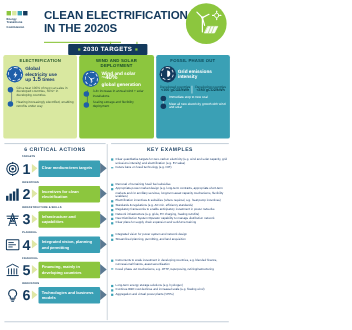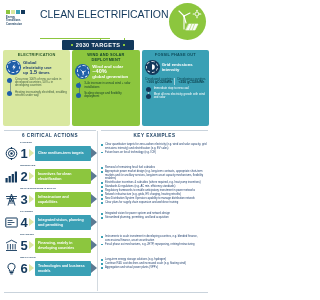--- a/index.html
+++ b/index.html
@@ -11,21 +11,21 @@
     -webkit-font-smoothing:antialiased;
   }
   .page{position:relative;width:212px;height:300px;box-sizing:border-box;padding:0;}
 
   
   .header{position:relative;height:44px;padding:5px 6px 0 5px;box-sizing:border-box;}
   .logo{position:absolute;left:6px;top:10px;width:26px;}
   .logo-bars{display:flex;gap:1px;margin-bottom:2px;}
   .logo-bars i{display:block;width:4px;height:4px;}
   .logo-txt{font-size:2.6px;line-height:3.4px;color:#13395c;font-weight:bold;letter-spacing:.02em;}
-  .title{position:absolute;left:40px;top:9px;font-size:10.5px;line-height:11.5px;font-weight:normal;color:#13395c;letter-spacing:-.1px;}
+  .title{position:absolute;left:40px;top:9px;font-size:10.5px;line-height:11.5px;font-weight:bold;color:#13395c;letter-spacing:-.1px;}
   .hero{position:absolute;right:6px;top:3px;width:37px;height:37px;border-radius:50%;background:#8cc63e;display:flex;align-items:center;justify-content:center;}
   .hero svg{display:block;}
 
   
   .connector{position:absolute;left:40px;top:38px;width:125px;height:12px;}
   .connector i{position:absolute;background:#8cc63e;}
 
   .targets-tab{
     position:absolute;left:62px;top:40px;width:72px;height:10px;
     background:#13395c;color:#ffffff;border-radius:1px;
@@ -113,20 +113,21 @@
           <i style="background:#3aa0b5"></i>
           <i style="background:#13395c"></i>
       </div>
       <div class="logo-txt">Energy</div>
       <div class="logo-txt">Transitions</div>
       <div class="logo-txt">Commission</div>
     </div>
 
     <div class="title">
       <div>CLEAN ELECTRIFICATION</div>
+      <div>IN THE 2020S</div>
     </div>
 
     <div class="hero">
       <svg width="30" height="30" viewBox="0 0 30 30">
         <g stroke="#ffffff" stroke-width="1.1" fill="none" stroke-linecap="round">
           <line x1="11" y1="9" x2="11" y2="22"></line>
           <path d="M11 9 L6 4"></path>
             <path d="M11 9 L17 6"></path>
             <path d="M11 9 L13 16"></path>
           <circle cx="11" cy="9" r="1.1" fill="#ffffff" stroke="none"></circle>

